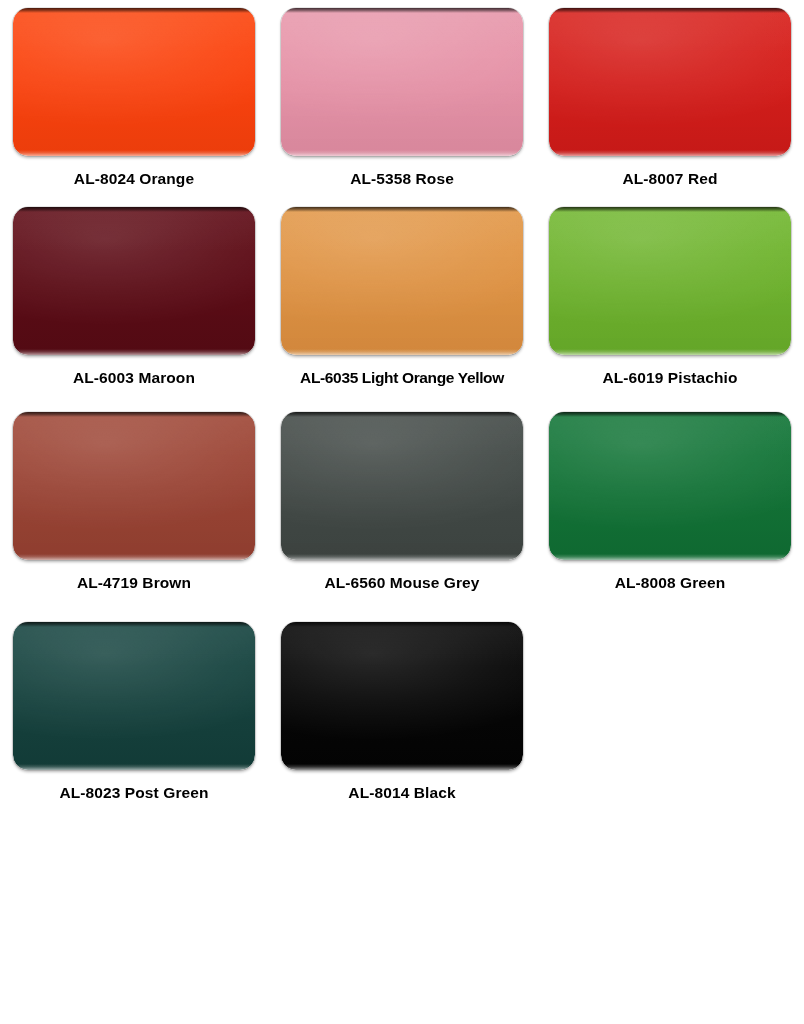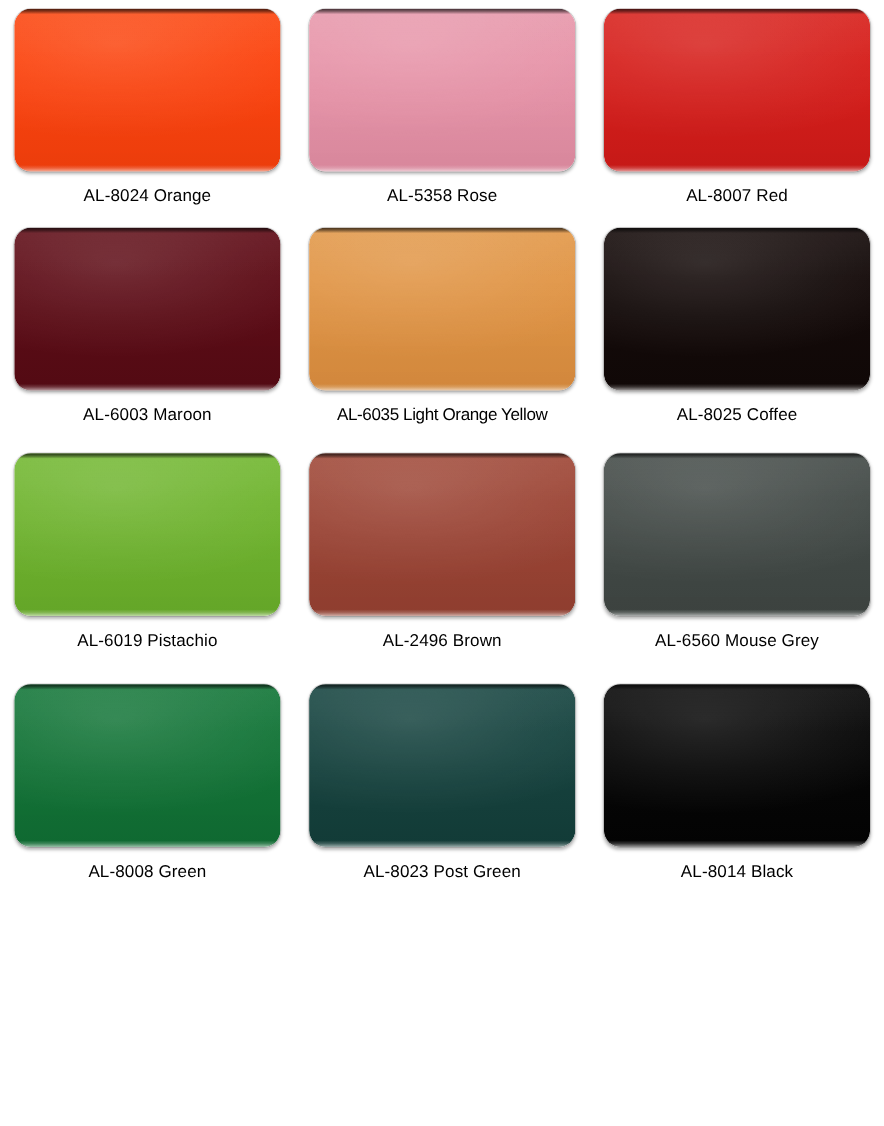--- a/index.html
+++ b/index.html
@@ -94,21 +94,21 @@
       linear-gradient(to bottom,
           rgba(255,255,255,0.05) 0%,
           rgba(255,255,255,0.0) 30%,
           rgba(0,0,0,0.035) 100%);
     pointer-events: none;
   }
 
   .caption {
     margin-top: 14px;
     font-size: 15.5px;
-    font-weight: normal;
+    font-weight: bold;
     color: #000000;
     letter-spacing: 0.1px;
     text-align: center;
     white-space: nowrap;
     line-height: 1.1;
   }
 
   
   .caption.long {
     font-size: 15.5px;
@@ -170,49 +170,38 @@
           <div class="chip-gloss"></div>
           <div class="chip-top-edge"></div>
           <div class="chip-bottom-edge"></div>
         </div>
       </div>
       <div class="caption long">AL-6035 Light Orange Yellow</div>
     </div>
     <div class="swatch-cell">
       <div class="chip-wrap">
         <div class="chip">
-          <div class="chip-face" style="background: linear-gradient(rgb(23, 13, 12) 0%, rgb(20, 11, 10) 50%, rgb(17, 9, 8) 100%);"></div>
-          <div class="chip-gloss"></div>
-          <div class="chip-top-edge"></div>
-          <div class="chip-bottom-edge"></div>
-        </div>
-      </div>
-      <div class="caption">AL-8025 Coffee</div>
-    </div>
-    <div class="swatch-cell">
-      <div class="chip-wrap">
-        <div class="chip">
           <div class="chip-face" style="background: linear-gradient(rgb(117, 185, 53) 0%, rgb(111, 179, 47) 50%, rgb(104, 172, 42) 100%);"></div>
           <div class="chip-gloss"></div>
           <div class="chip-top-edge"></div>
           <div class="chip-bottom-edge"></div>
         </div>
       </div>
       <div class="caption">AL-6019 Pistachio</div>
     </div>
     <div class="swatch-cell">
       <div class="chip-wrap">
         <div class="chip">
           <div class="chip-face" style="background: linear-gradient(rgb(161, 75, 59) 0%, rgb(155, 69, 54) 50%, rgb(148, 64, 49) 100%);"></div>
           <div class="chip-gloss"></div>
           <div class="chip-top-edge"></div>
           <div class="chip-bottom-edge"></div>
         </div>
       </div>
-      <div class="caption">AL-2496 Brown</div>
+      <div class="caption">AL-4719 Brown</div>
     </div>
     <div class="swatch-cell">
       <div class="chip-wrap">
         <div class="chip">
           <div class="chip-face" style="background: linear-gradient(rgb(71, 78, 75) 0%, rgb(67, 74, 71) 50%, rgb(62, 69, 66) 100%);"></div>
           <div class="chip-gloss"></div>
           <div class="chip-top-edge"></div>
           <div class="chip-bottom-edge"></div>
         </div>
       </div>

